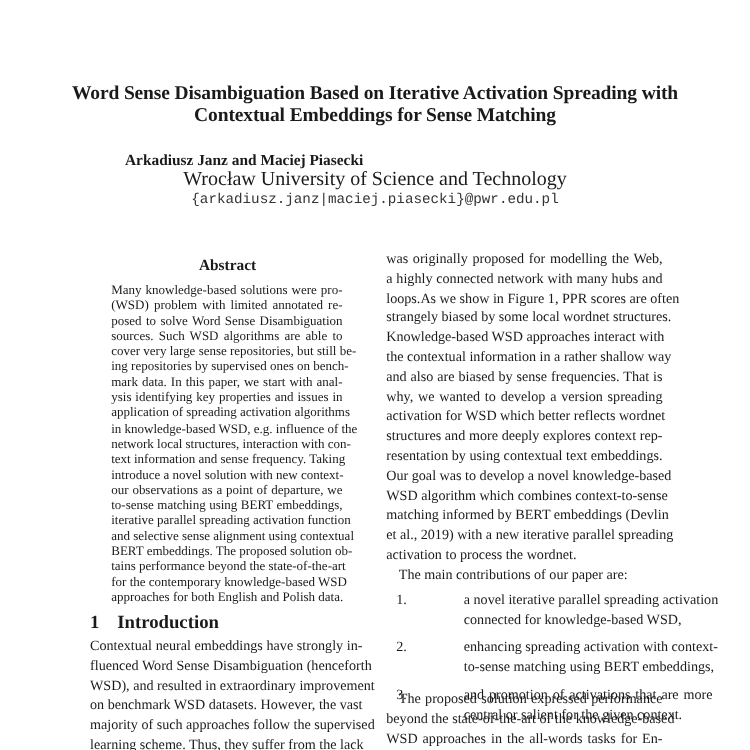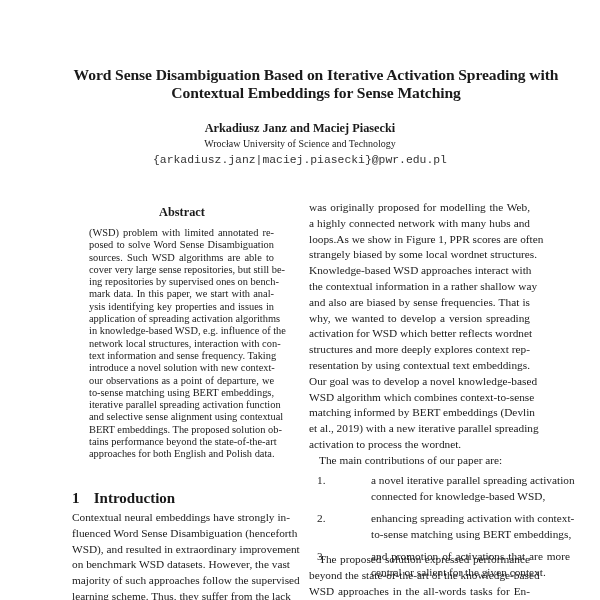--- a/index.html
+++ b/index.html
@@ -1,25 +1,25 @@
 <!DOCTYPE html>
 <html><head>
 <meta charset="utf-8">
 <style>
   html, body { margin: 0; padding: 0; background: #ffffff; }
   body { width: 600px; height: 600px; overflow: hidden; position: relative;
          font-family: "Liberation Serif", "DejaVu Serif", serif; color: #1a1a1a; }
   .page { position: absolute; left: 0; top: 0; width: 600px; height: 600px; background: #fff; overflow: hidden; }
 
-  .title { position: absolute; left: 56px; top: 66px; width: 520px; text-align: center;
+  .title { position: absolute; left: 40px; top: 66px; width: 520px; text-align: center;
            font-weight: bold; font-size: 15.6px; line-height: 18px; letter-spacing: -0.1px; }
-  .authors { position: absolute; left: 100px; top: 120px; width: 400px; text-align: center;
+  .authors { position: absolute; left: 100px; top: 120px; width: 400px; text-align: left;
              font-weight: bold; font-size: 12.3px; line-height: 16px; }
   .affil { position: absolute; left: 100px; top: 136px; width: 400px; text-align: center;
-           font-size: 10px; line-height: 16px; }
+           font-size: 16px; line-height: 16px; }
   .email { position: absolute; left: 100px; top: 152px; width: 400px; text-align: center;
            font-family: "Liberation Mono", "DejaVu Sans Mono", monospace; font-size: 11.4px; line-height: 16px; color: #333; }
 
   .abs-head { position: absolute; left: 72px; top: 204px; width: 220px; text-align: center;
               font-weight: bold; font-size: 12.3px; line-height: 16px; }
   .abs-body { position: absolute; left: 89px; top: 227px; width: 185px; text-align: justify;
               font-size: 10.4px; line-height: 12.3px; hyphens: manual; }
   .abs-body .ln, .col .ln { display: block; text-align: justify; text-align-last: justify; white-space: nowrap; overflow: visible; }
   .abs-body .ln.last, .col .ln.last { text-align-last: left; }
 
@@ -52,38 +52,40 @@
     <div>Word Sense Disambiguation Based on Iterative Activation Spreading with</div>
     <div>Contextual Embeddings for Sense Matching</div>
   </div>
 
   <div class="authors">Arkadiusz Janz and Maciej Piasecki</div>
   <div class="affil">Wrocław University of Science and Technology</div>
   <div class="email">{arkadiusz.janz|maciej.piasecki}@pwr.edu.pl</div>
 
   <div class="abs-head">Abstract</div>
   <div class="abs-body">
+    <span class="ln">Many knowledge-based solutions were pro-</span>
     <span class="ln">(WSD) problem with limited annotated re-</span>
     <span class="ln">posed to solve Word Sense Disambiguation</span>
     <span class="ln">sources.  Such WSD algorithms are able to</span>
     <span class="ln">cover very large sense repositories, but still be-</span>
     <span class="ln">ing repositories by supervised ones on bench-</span>
     <span class="ln">mark data.  In this paper, we start with anal-</span>
     <span class="ln">ysis identifying key properties and issues in</span>
     <span class="ln">application of spreading activation algorithms</span>
     <span class="ln">in knowledge-based WSD, e.g. influence of the</span>
     <span class="ln">network local structures, interaction with con-</span>
     <span class="ln">text information and sense frequency. Taking</span>
     <span class="ln">introduce a novel solution with new context-</span>
     <span class="ln">our observations as a point of departure, we</span>
     <span class="ln">to-sense matching using BERT embeddings,</span>
     <span class="ln">iterative parallel spreading activation function</span>
     <span class="ln">and selective sense alignment using contextual</span>
     <span class="ln">BERT embeddings. The proposed solution ob-</span>
     <span class="ln">tains performance beyond the state-of-the-art</span>
+    <span class="ln">for the contemporary knowledge-based WSD</span>
     <span class="ln last">approaches for both English and Polish data.</span>
   </div>
 
   <div class="sec-head">
     <span class="num">1</span>
     <span>Introduction</span>
   </div>
   <div class="intro-body">
     <span class="ln">Contextual neural embeddings have strongly in-</span>
     <span class="ln">fluenced Word Sense Disambiguation (henceforth</span>

